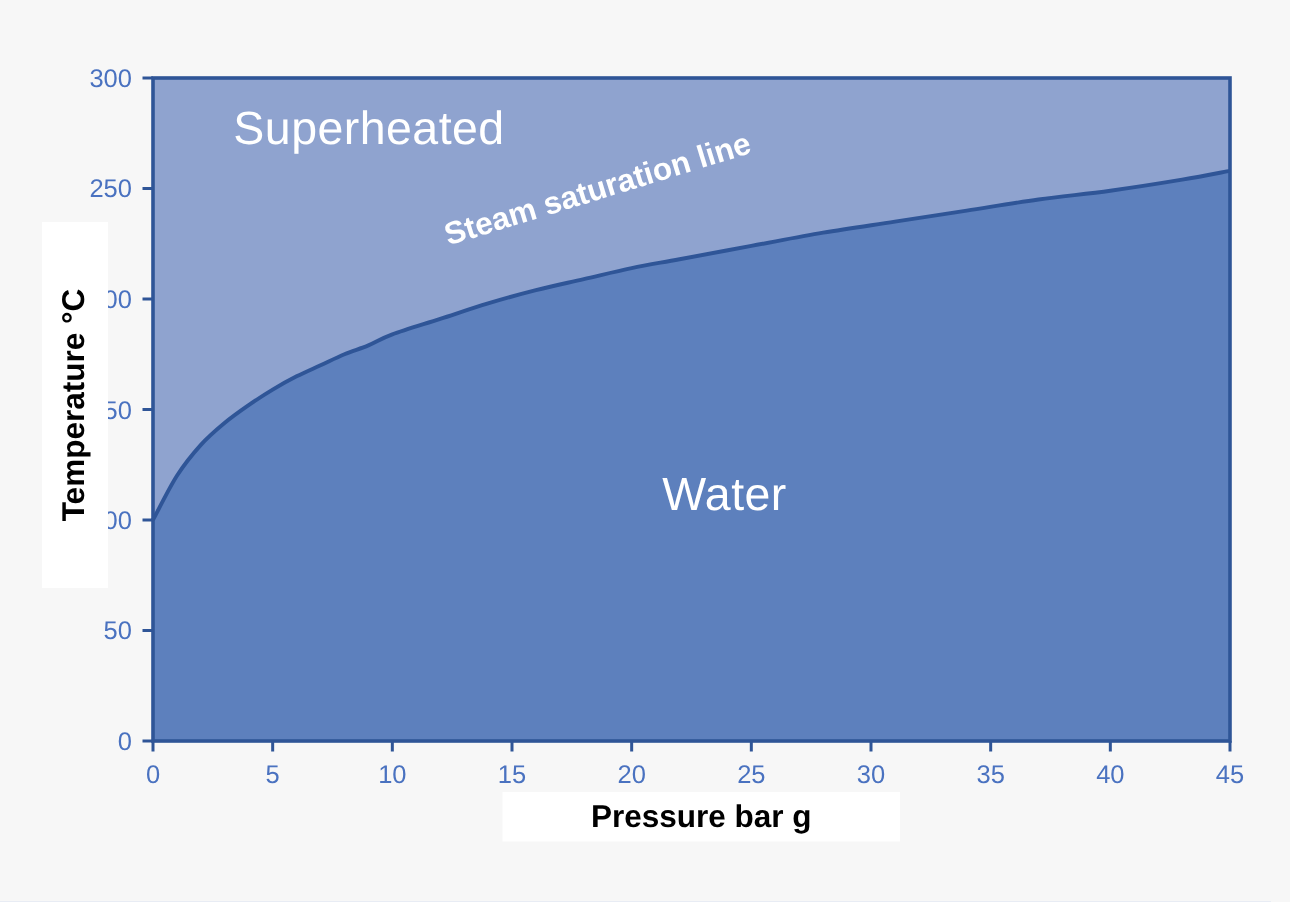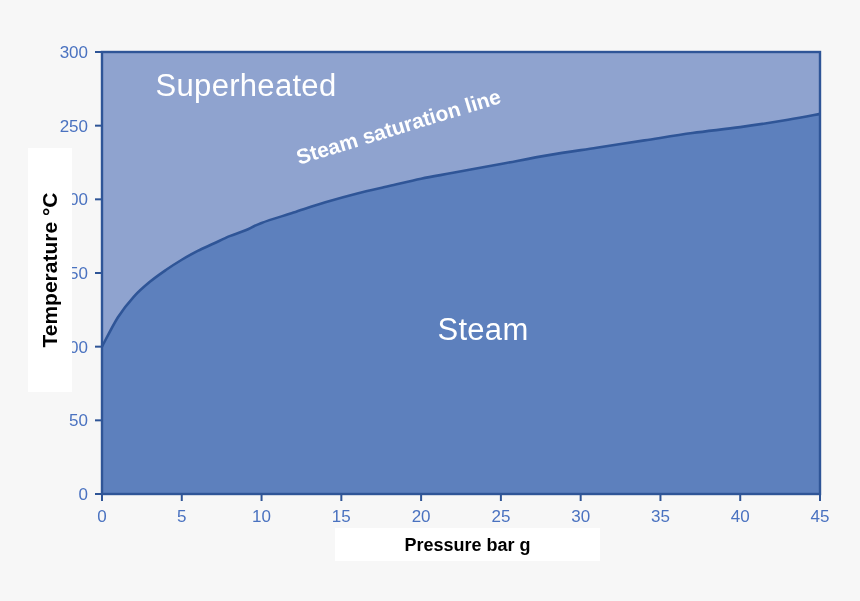--- a/index.html
+++ b/index.html
@@ -58,21 +58,21 @@
   #x-axis-title {
     left: 335px;
     top: 528px;
     width: 265px;
     height: 33px;
   }
   #x-axis-title .axis-title-text {
     position: absolute;
     left: 50%;
     top: 50%;
-    font-size: 18px;
+    font-size: 21px;
     transform: translate(-50%, -50%);
   }
 
   .region-label {
     position: absolute;
     color: #ffffff;
     font-family: "Liberation Sans", sans-serif;
     font-weight: normal;
     text-align: center;
     line-height: 1.17;
@@ -175,16 +175,16 @@
   <div class="axis-title-box" id="y-axis-title">
     <span class="axis-title-text">Temperature °C</span>
   </div>
   <div class="axis-title-box" id="x-axis-title">
     <span class="axis-title-text">Pressure bar g</span>
   </div>
 
   <div class="region-label" id="label-superheated-steam">
     <div>Superheated</div>
   </div>
-  <div class="region-label" id="label-water">Steam</div>
+  <div class="region-label" id="label-water">Water</div>
   <div id="label-saturation-line">Steam saturation line</div>
 
 </div>
 
 </body></html>

